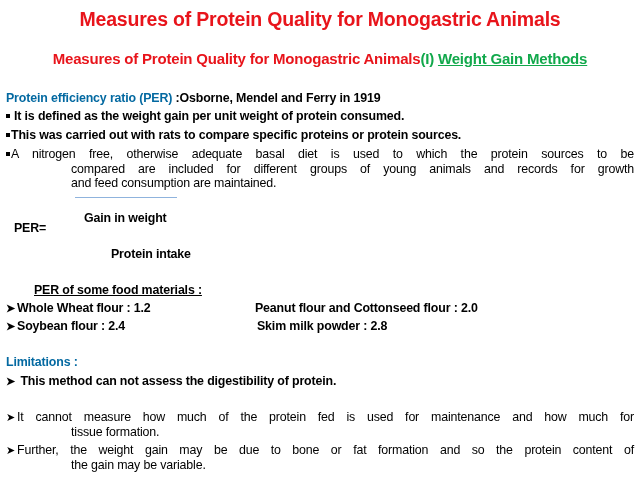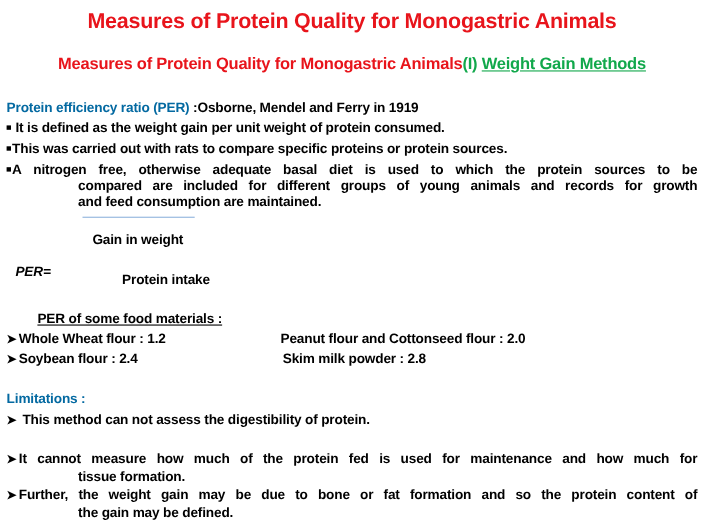--- a/index.html
+++ b/index.html
@@ -7,21 +7,21 @@
          font-family:"Liberation Sans", sans-serif; color:#000; }
   .abs { position:absolute; white-space:nowrap; }
   .title { left:0; width:640px; top:8px; text-align:center; font-size:19.5px; font-weight:bold; color:#e8141b; letter-spacing:-0.2px; }
   .subtitle { left:0; width:640px; top:50px; text-align:center; font-size:15px; font-weight:bold; color:#e8141b; letter-spacing:-0.2px; }
   .subtitle .green { color:#11a84b; }
   .subtitle .ul { text-decoration:underline; }
   .txt { font-size:12.4px; font-weight:bold; letter-spacing:-0.15px; }
   .red { color:#0369a1; }
   .u { text-decoration:underline; }
   .bullet-sq { display:inline-block; width:4px; height:4px; background:#000; vertical-align:middle; margin-right:4px; margin-top:-2px; }
-  .justify { position:absolute; left:6px; width:628px; font-size:12.4px; font-weight:bold; text-align:justify; letter-spacing:-0.15px; line-height:14.5px; }
+  .justify { position:absolute; left:6px; width:628px; font-size:12.4px; font-weight:normal; text-align:justify; letter-spacing:-0.15px; line-height:14.5px; }
   .indent { padding-left:65px; }
   .blue-line { position:absolute; left:75px; top:197px; width:102px; height:1px; background:#8fb3dd; }
   .arrow { display:inline-block; font-size:11px; margin-right:2px; }
 </style>
 </head>
 <body>
 
 <div class="abs title">Measures of Protein Quality for Monogastric Animals</div>
 
 <div class="abs subtitle">
@@ -42,21 +42,21 @@
 
 <div class="justify" style="top:147px;">
   <div style="text-align-last:justify;"><span class="bullet-sq" style="margin-right:1px;"></span><span>A nitrogen free, otherwise adequate basal diet is used to which the protein sources to be</span></div>
   <div class="indent" style="text-align-last:justify;">compared are included for different groups of young animals and records for growth</div>
   <div class="indent" style="text-align-last:left;">and feed consumption are maintained.</div>
 </div>
 
 <div class="blue-line"></div>
 
 <div class="abs txt" style="left:84px; top:211px;">Gain in weight</div>
-<div class="abs txt" style="left:14px; top:240px;font-style:italic;">PER=</div>
+<div class="abs txt" style="left:14px; top:221px;">PER=</div>
 <div class="abs txt" style="left:79px; top:247px;padding-left:32px;">Protein intake</div>
 
 <div class="abs txt u" style="left:6px; top:283px;padding-left:28px;">PER of some food materials :</div>
 
 <div class="abs txt" style="left:6px; top:301px;">
   <span class="arrow">➤</span><span>Whole Wheat flour : 1.2</span>
 </div>
 <div class="abs txt" style="left:255px; top:301px;">Peanut flour and  Cottonseed flour : 2.0</div>
 
 <div class="abs txt" style="left:6px; top:319px;">
@@ -70,14 +70,14 @@
   <span class="arrow">➤</span> <span>This method can not assess the digestibility of protein.</span>
 </div>
 
 <div class="justify" style="top:410px;">
   <div style="text-align-last:justify;"><span class="arrow">➤</span><span>It cannot measure how much of the protein fed is used for maintenance and how much for</span></div>
   <div class="indent" style="text-align-last:left;">tissue formation.</div>
 </div>
 
 <div class="justify" style="top:443px;">
   <div style="text-align-last:justify;"><span class="arrow">➤</span><span>Further, the weight gain may be due to bone or fat formation and so the protein content of</span></div>
-  <div class="indent" style="text-align-last:left;">the gain may be defined.</div>
+  <div class="indent" style="text-align-last:left;">the gain may be variable.</div>
 </div>
 
 </body></html>

